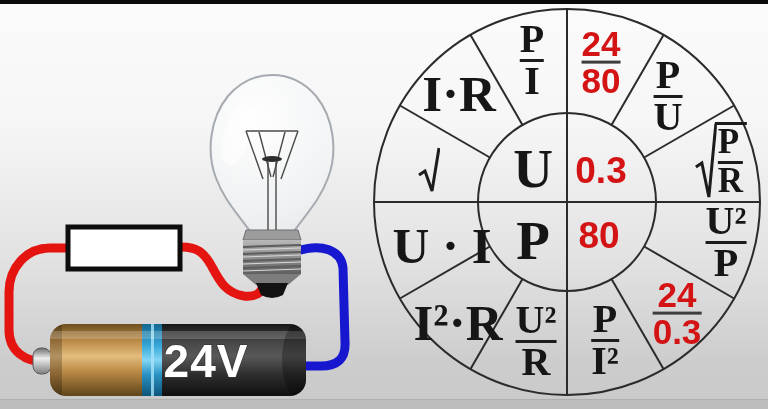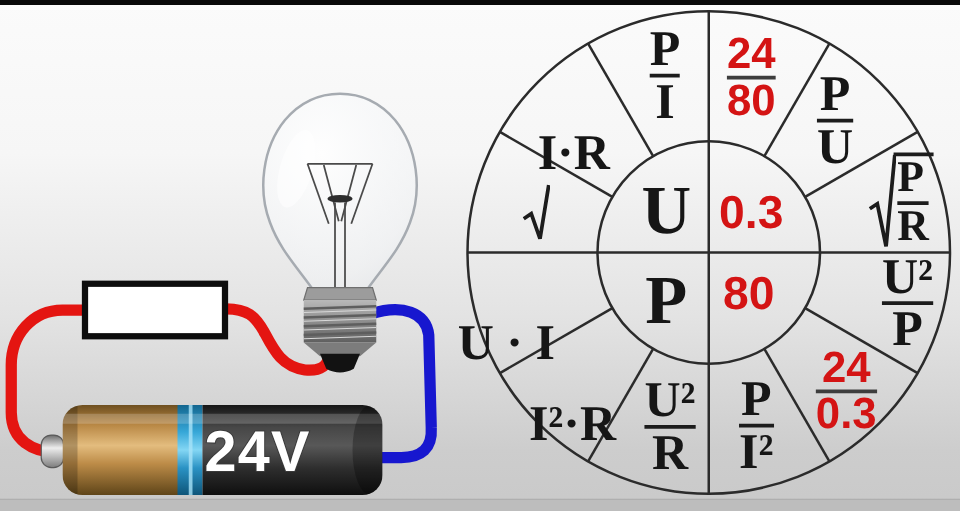--- a/index.html
+++ b/index.html
@@ -19,21 +19,21 @@
     color:#161616; font-weight:bold;
     font-family:"Liberation Serif","DejaVu Serif",serif;
     white-space:nowrap; line-height:1;
   }
   .frac { flex-direction:column; padding:0 3px; }
   .fr-num,.fr-den { display:block; font-size:40px; line-height:0.80; }
   .fr-bar { display:block; height:3px; background:#1c1c1c; align-self:stretch; margin:4px 0 3px; }
   .red-val { color:#d41414; font-family:"Liberation Sans","DejaVu Sans",sans-serif; }
   .red-val .fr-num,.red-val .fr-den { font-size:35px; line-height:0.84; }
   .red-val .fr-bar { background:#3d3d3d; height:3px; margin:3px 0 2px; }
-  .inline-f { font-size:40px;margin-top:28px; }
+  .inline-f { font-size:51px; }
   .center-sym { font-size:55px; }
   .center-val { font-size:37px; color:#d41414; font-family:"Liberation Sans","DejaVu Sans",sans-serif; }
   .sqrtrow { align-items:flex-start; }
   .radical { flex:0 0 auto; display:block; }
   .radicand { border-top:3px solid #1c1c1c; padding:4px 4px 0 3px; margin-left:-2px; font-size:40px; line-height:0.85; }
   .radicand.frac { display:flex; padding-top:3px; }
   .radicand .fr-num,.radicand .fr-den { font-size:35px; line-height:0.82; }
 </style>
 </head>
 <body>
@@ -208,23 +208,23 @@
       <span class="fr-bar"></span>
       <span class="fr-den">I²</span>
     </div>
 
     <div class="lbl frac" style="left:536px;top:341px">
       <span class="fr-num">U²</span>
       <span class="fr-bar"></span>
       <span class="fr-den">R</span>
     </div>
 
-    <div class="lbl inline-f" style="left:458px;top:311px">I²·R</div>
-
-    <div class="lbl inline-f" style="left:405px;top:246px">U · I</div>
+    <div class="lbl inline-f" style="left:458px;top:323px">I²·R</div>
+
+    <div class="lbl inline-f" style="left:442px;top:246px">U · I</div>
 
     <div class="lbl sqrtrow" style="left:429px;top:170px">
       <svg class="radical" width="22" height="48" viewBox="0 0 22 48">
         <polyline points="1,29 7,25 14,45 21,2" fill="none" stroke="#1c1c1c" stroke-width="3"></polyline>
       </svg>
     </div>
 
     <div class="lbl inline-f" style="left:459px;top:94px">I·R</div>
   </div>
 

